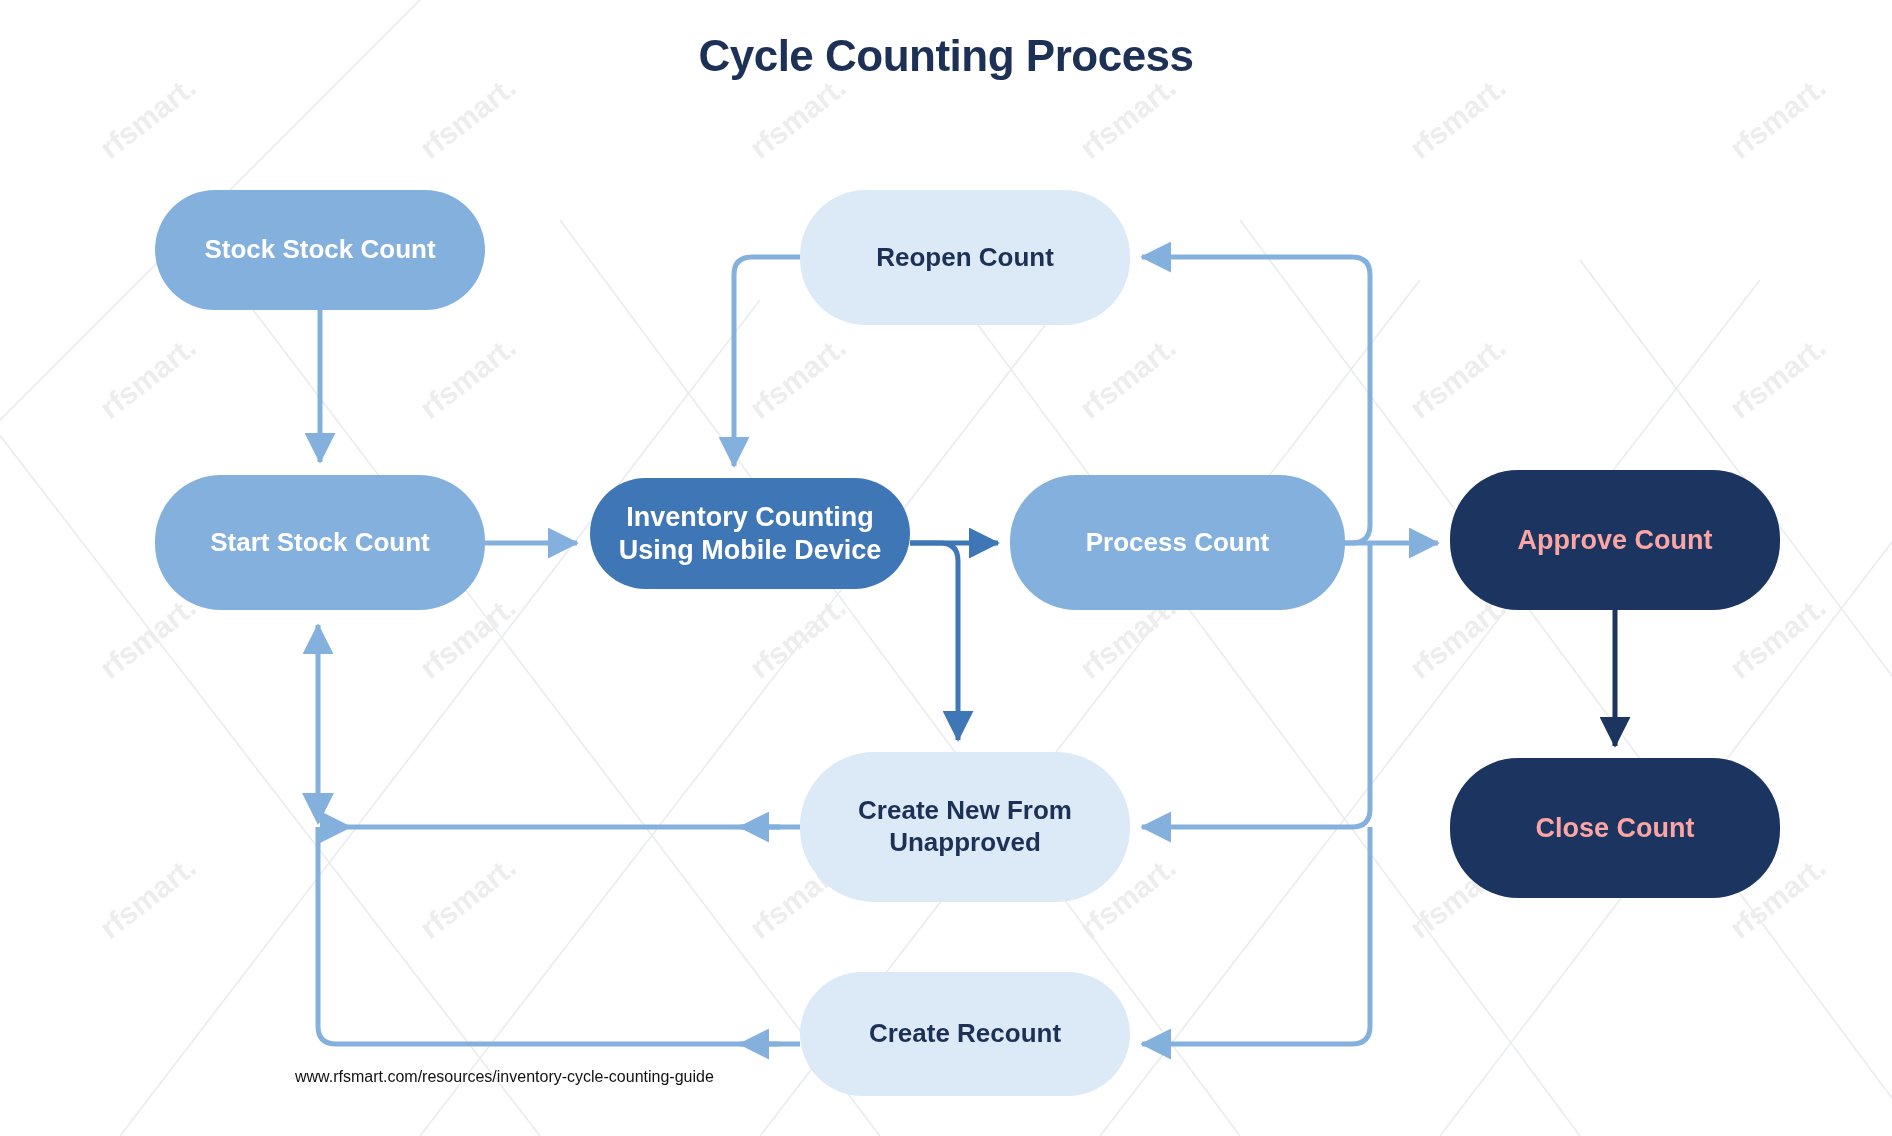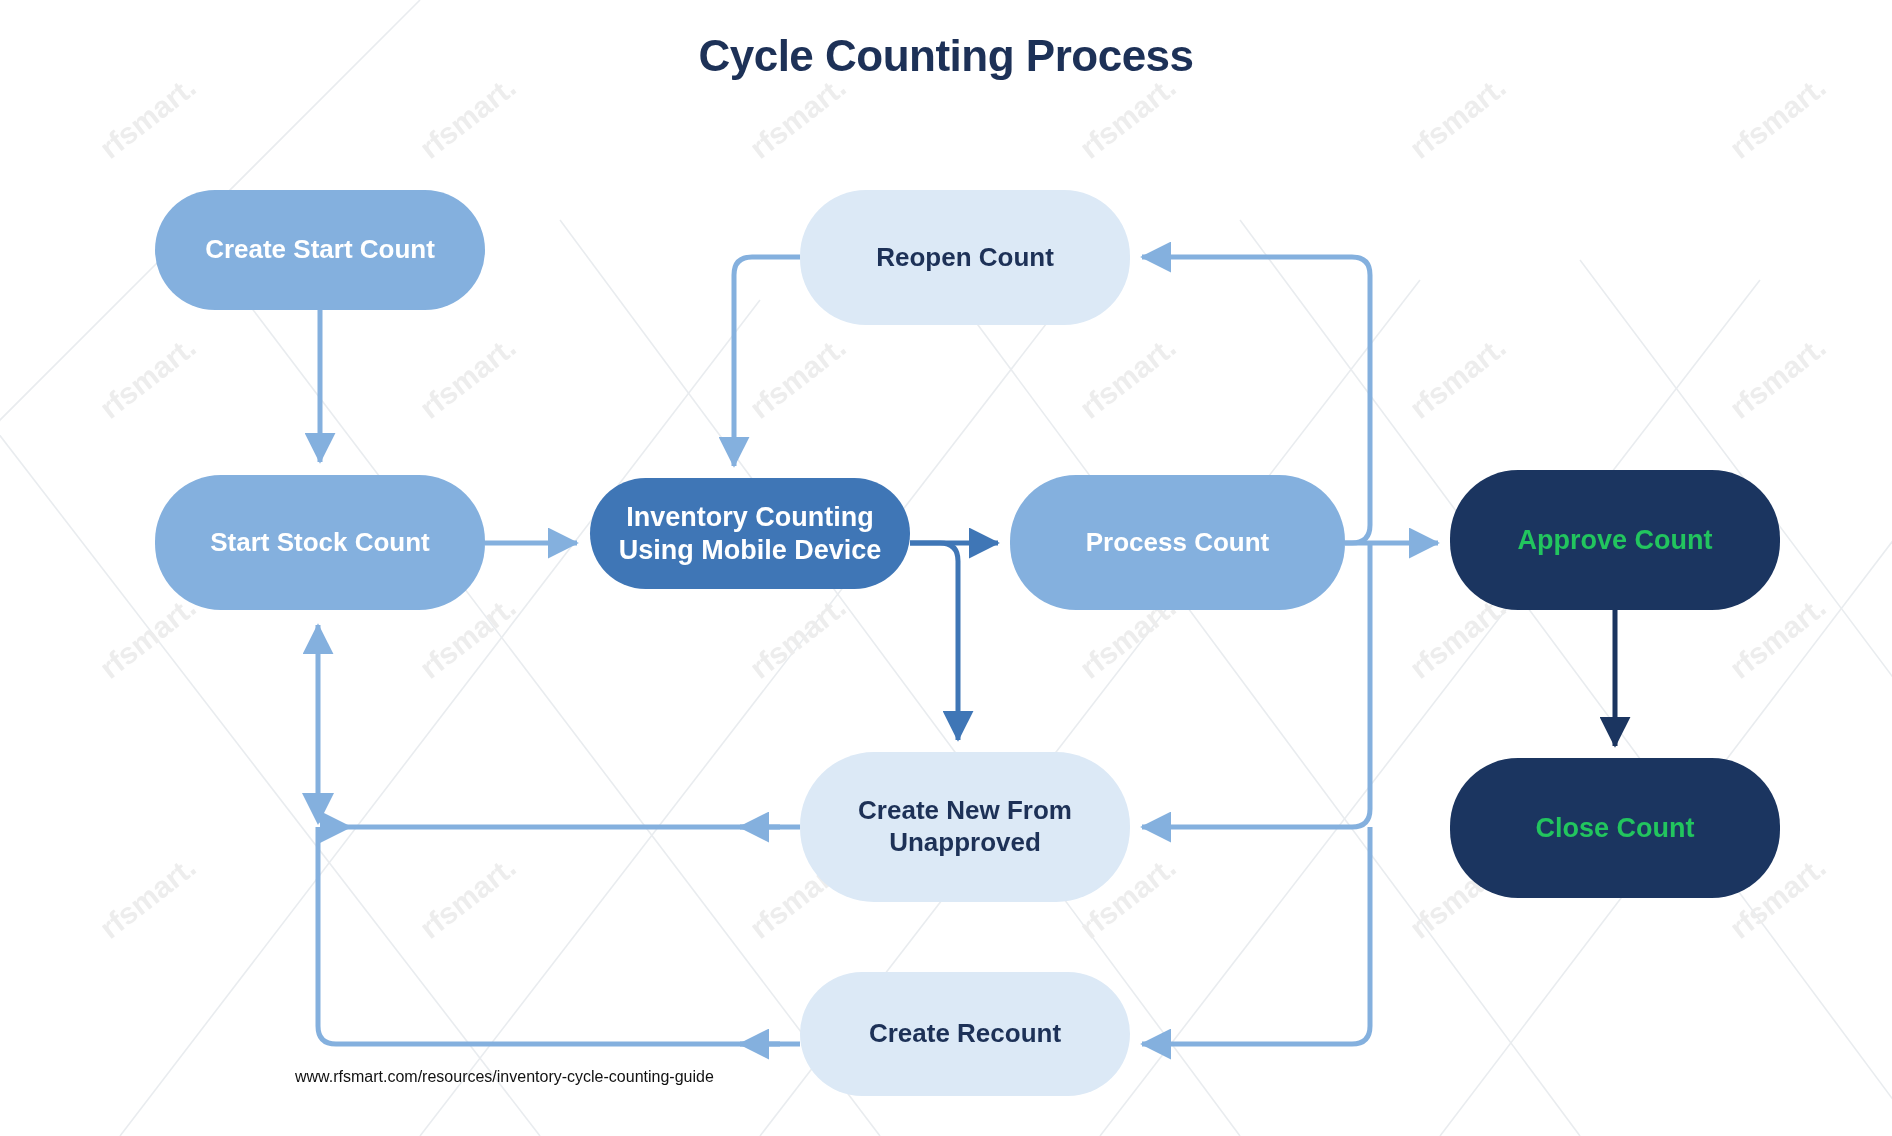--- a/index.html
+++ b/index.html
@@ -41,21 +41,21 @@
     justify-content: center;
     text-align: center;
     font-weight: bold;
     line-height: 1.22;
     z-index: 5;
   }
   .node .label { display: block; padding: 0 14px; }
   .node.light   { background: #dce9f6; color: #1d3157; }
   .node.mid     { background: #84b0de; color: #ffffff; }
   .node.medium  { background: #3f76b6; color: #ffffff; }
-  .node.dark    { background: #1b3560; color: #22c55e; }
+  .node.dark    { background: #1b3560; color: #fca5a5; }
   #svg-connectors {
     position: absolute;
     left: 0; top: 0;
     width: 1892px;
     height: 1136px;
     z-index: 2;
   }
   #watermarks {
     position: absolute;
     left: 0; top: 0;
@@ -163,21 +163,21 @@
 
       <path d="M 800 1044 L 336 1044 Q 318 1044 318 1026 L 318 827" stroke="#84b0de" stroke-width="5"></path>
       <path d="M 780 1044 L 740 1044" stroke="#84b0de" stroke-width="5" marker-end="url(#ah-light)"></path>
     </g>
   </svg>
 
   <div id="title">Cycle Counting Process</div>
 
   <div id="nodes-layer">
       <div class="node mid" style="left: 155px; top: 190px; width: 330px; height: 120px; border-radius: 60px; font-size: 26px;">
-        <span class="label">Create Start Count</span>
+        <span class="label">Stock Stock Count</span>
       </div>
       <div class="node mid" style="left: 155px; top: 475px; width: 330px; height: 135px; border-radius: 66px; font-size: 26px; text-align: right;">
         <span class="label">Start Stock Count</span>
       </div>
       <div class="node medium" style="left: 590px; top: 478px; width: 320px; height: 111px; border-radius: 64px; font-size: 27px;">
         <span class="label">Inventory Counting<br>Using Mobile Device</span>
       </div>
       <div class="node mid" style="left: 1010px; top: 475px; width: 335px; height: 135px; border-radius: 66px; font-size: 26px;">
         <span class="label">Process Count</span>
       </div>

